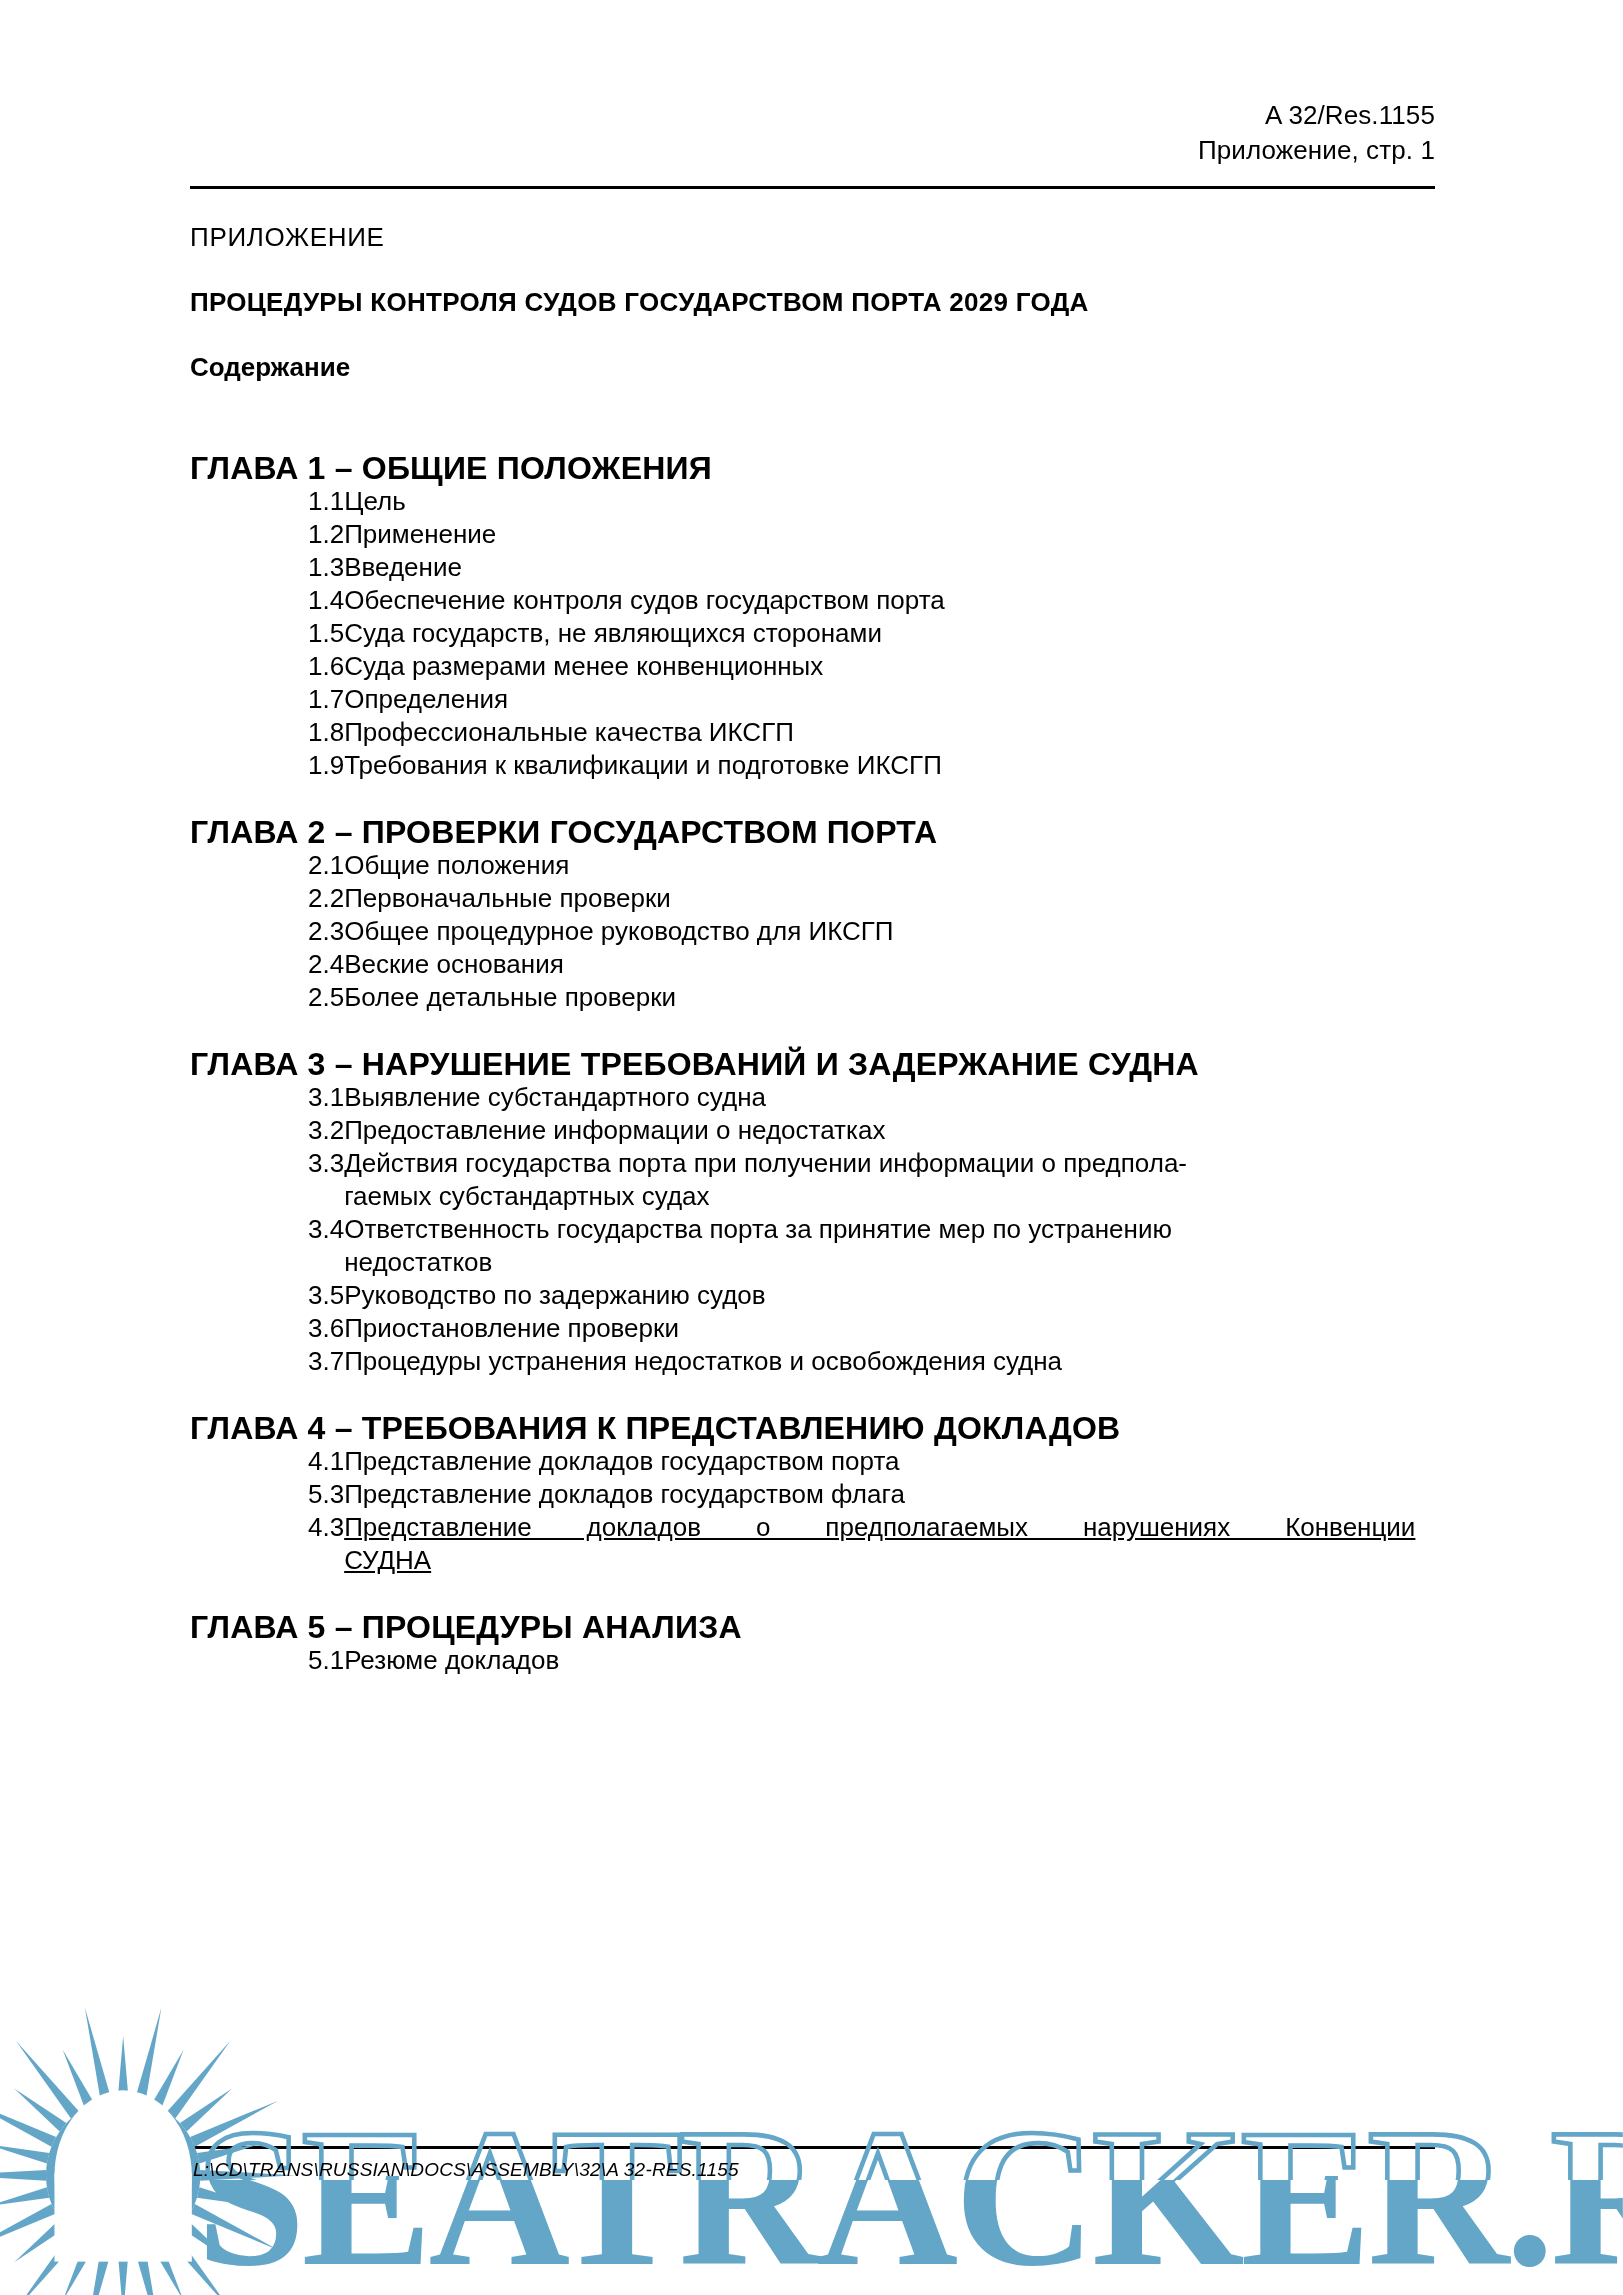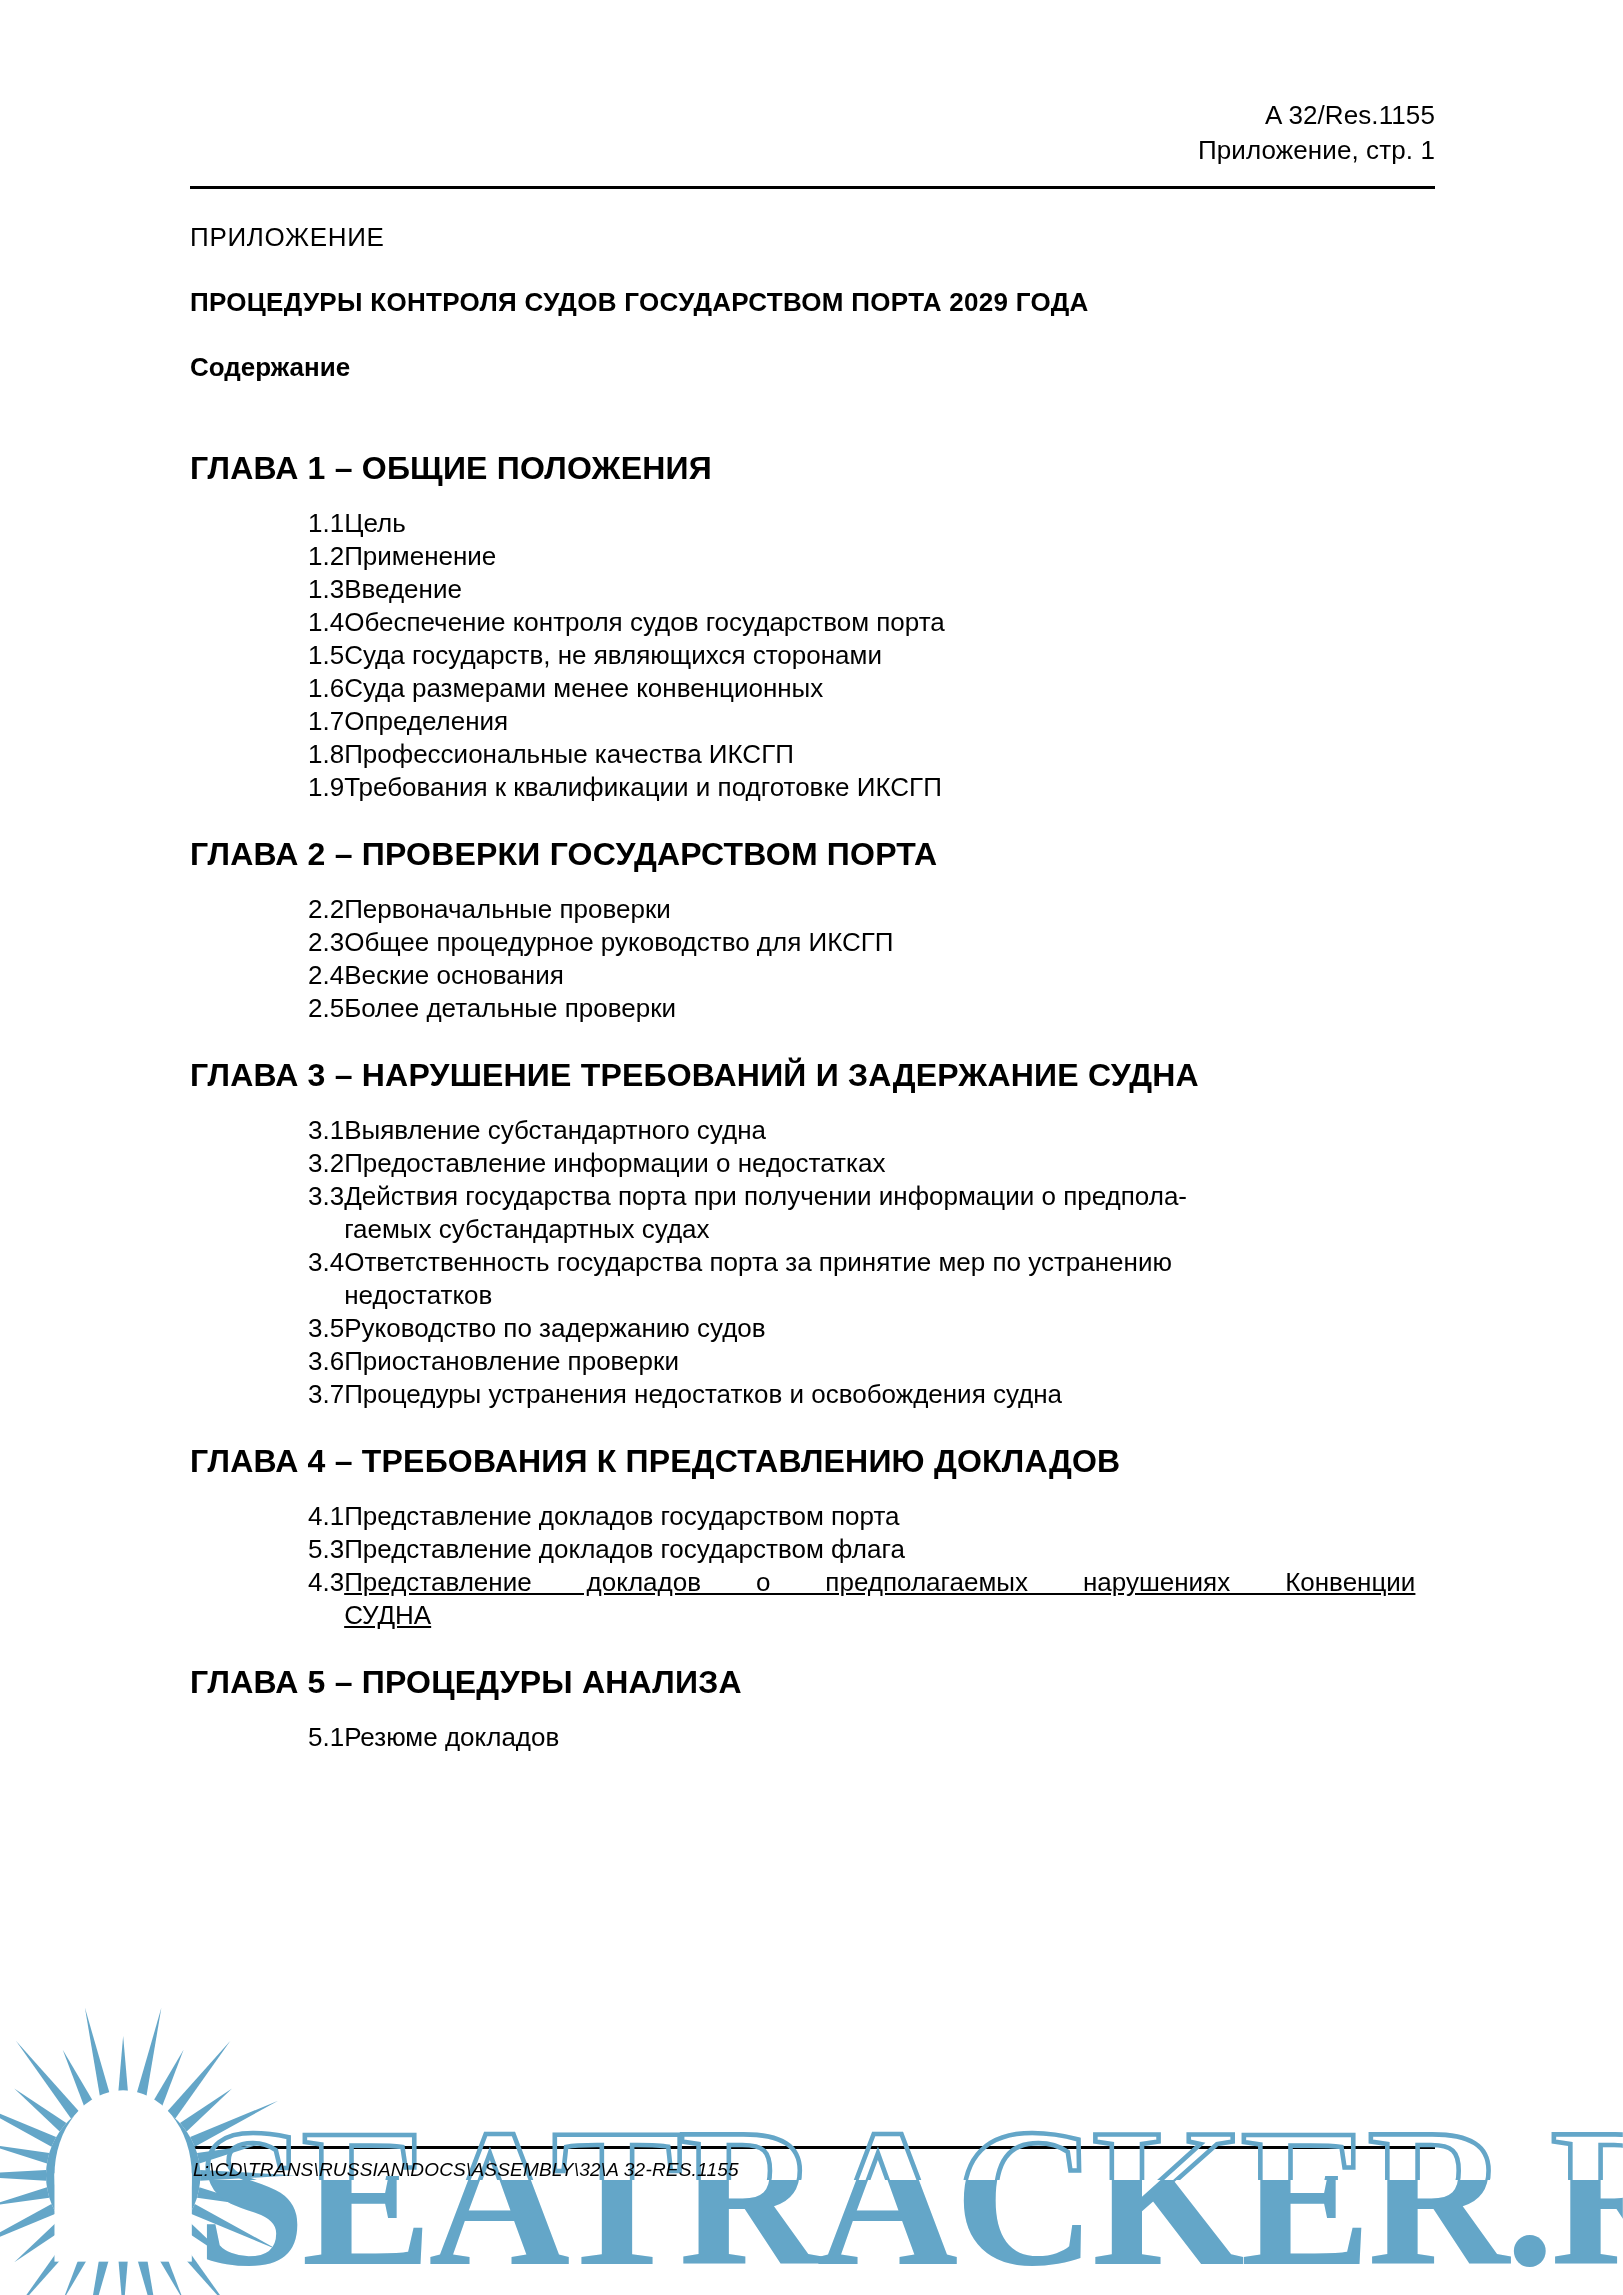--- a/index.html
+++ b/index.html
@@ -83,21 +83,20 @@
   }
   .chapter-heading {
     font-size: 32px;
     font-weight: bold;
     line-height: 33px;
     letter-spacing: 0.2px;
     white-space: nowrap;
   }
 
   .items {
-    margin-top: 22px;
   }
   .item {
     display: flex;
     align-items: flex-start;
     font-size: 26px;
     line-height: 33px;
   }
   .item-num {
     flex: 0 0 115px;
     padding-left: 118px;
@@ -232,20 +231,26 @@
             <span class="item-label">
               <span class="cont-line">Требования к квалификации и подготовке ИКСГП</span>
             </span>
           </div>
         </div>
       </div>
       <div class="gap-after-items"></div>
       <div class="chapter">
         <div class="chapter-heading">ГЛАВА 2 – ПРОВЕРКИ ГОСУДАРСТВОМ ПОРТА</div>
         <div class="items">
+          <div class="item">
+            <span class="item-num">2.1</span>
+            <span class="item-label">
+              <span class="cont-line">Общие положения</span>
+            </span>
+          </div>
           <div class="item">
             <span class="item-num">2.2</span>
             <span class="item-label">
               <span class="cont-line">Первоначальные проверки</span>
             </span>
           </div>
           <div class="item">
             <span class="item-num">2.3</span>
             <span class="item-label">
               <span class="cont-line">Общее процедурное руководство для ИКСГП</span>

